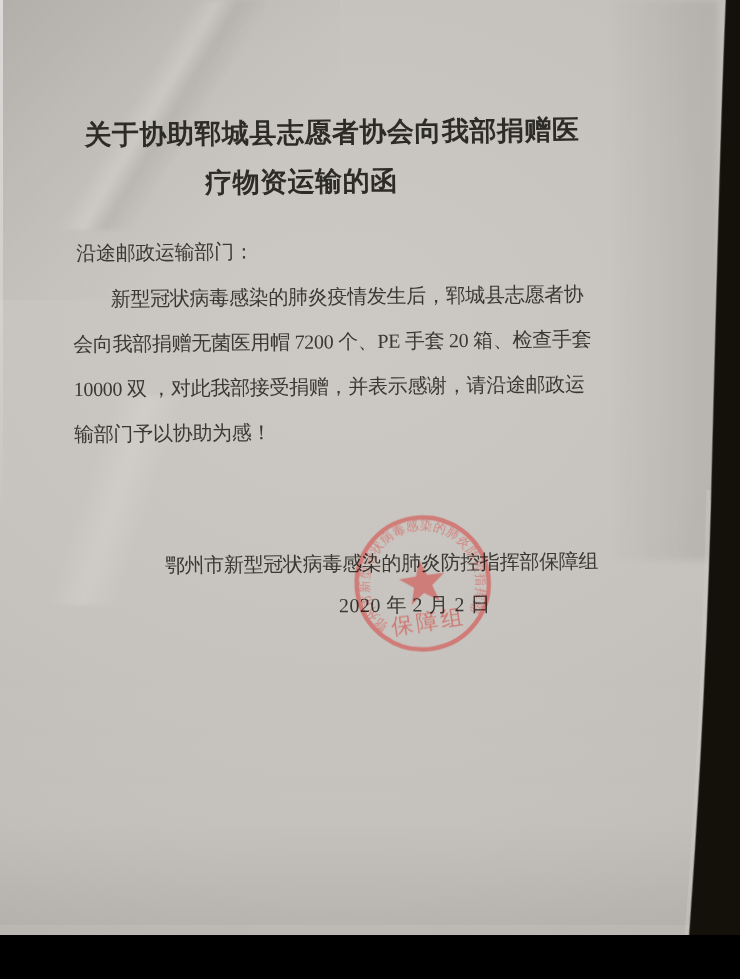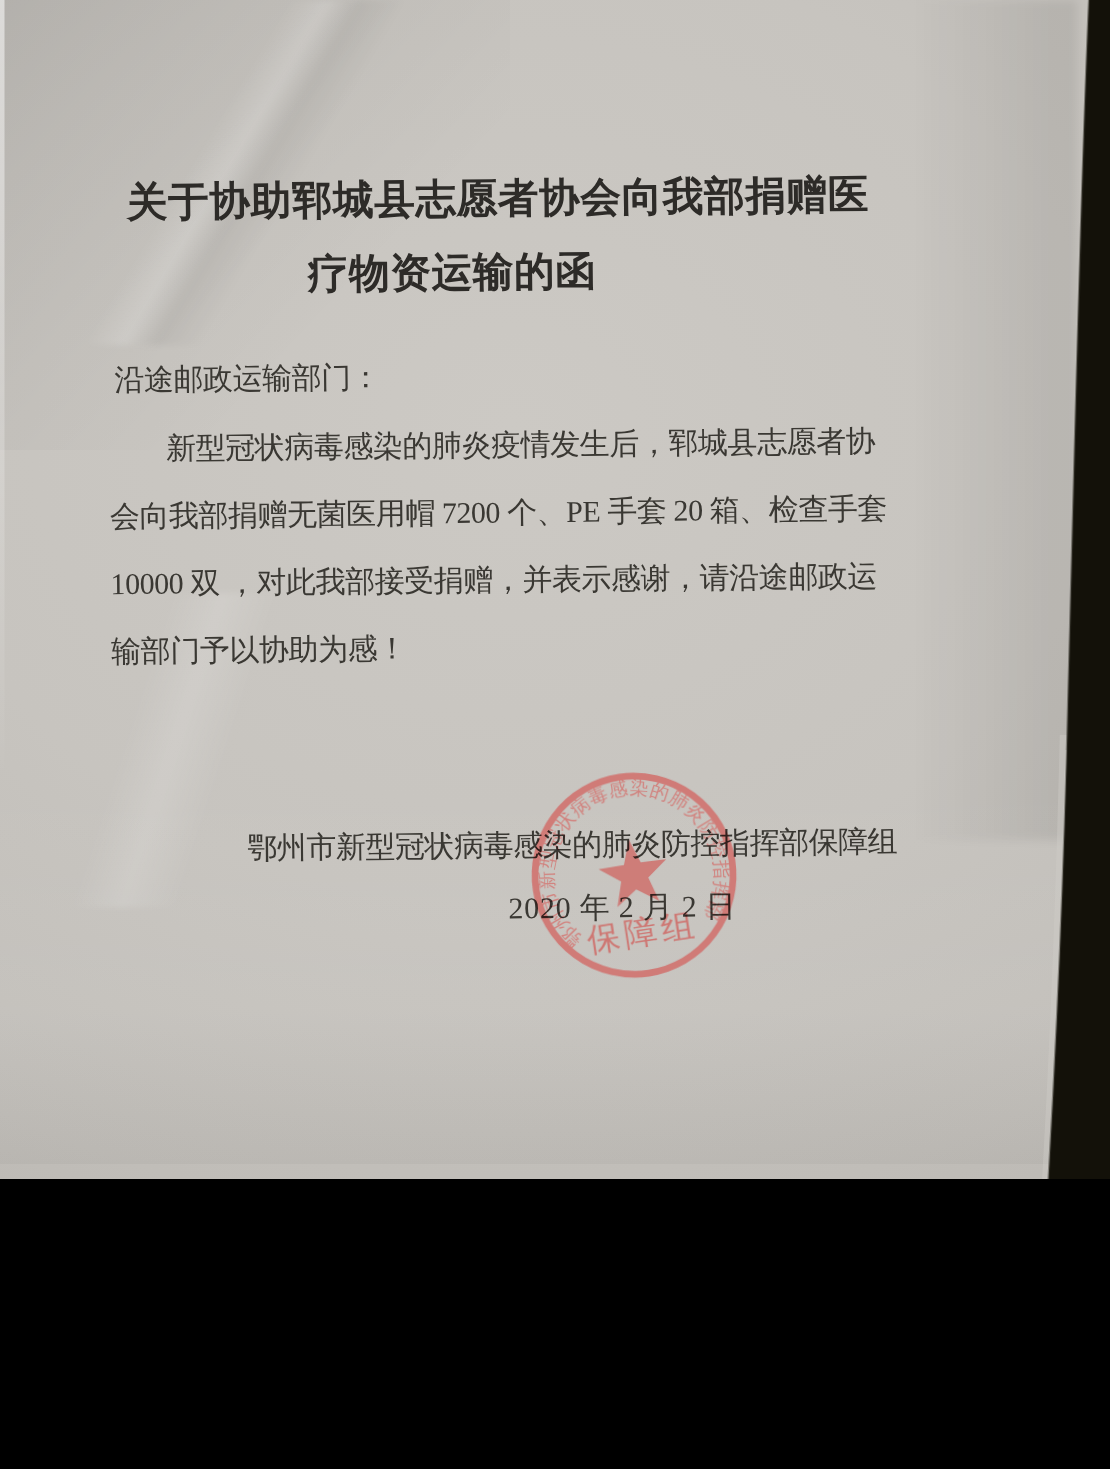--- a/index.html
+++ b/index.html
@@ -1,19 +1,19 @@
 <!DOCTYPE html>
 <html><head>
 <meta charset="utf-8">
 <style>
   html, body { margin: 0; padding: 0; background: #000; }
   .stage {
     position: relative;
     width: 740px;
-    height: 786px;
+    height: 935px;
     overflow: hidden;
     background: #141209;
     font-family: "Liberation Serif", "DejaVu Serif", serif;
   }
   
   .paper {
     position: absolute;
     inset: 0;
     background:
       radial-gradient(ellipse 950px 760px at 46% 36%,

